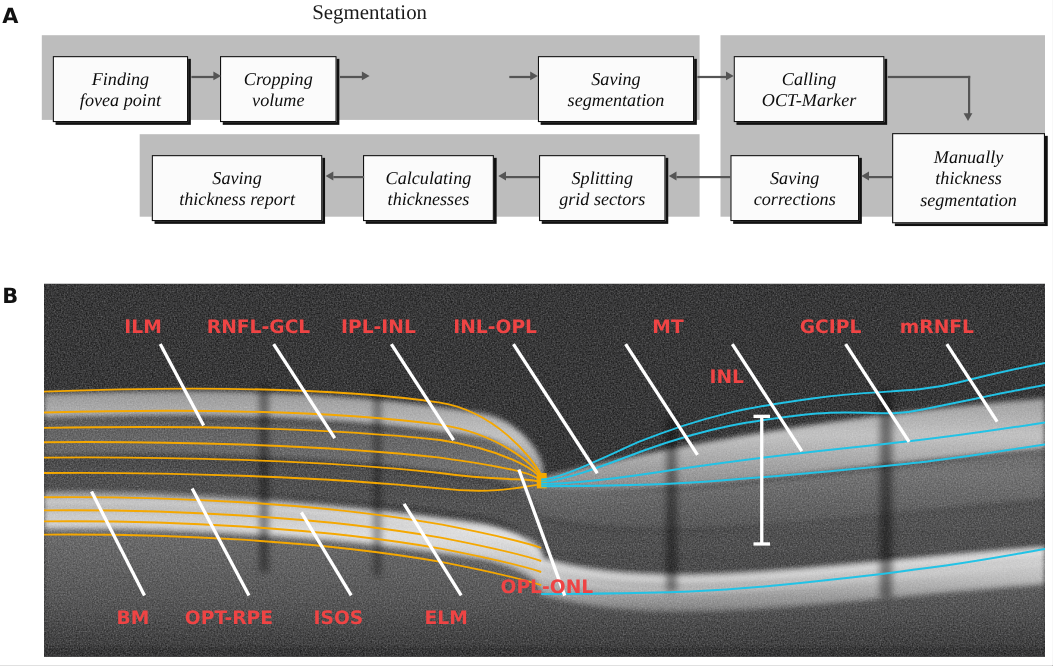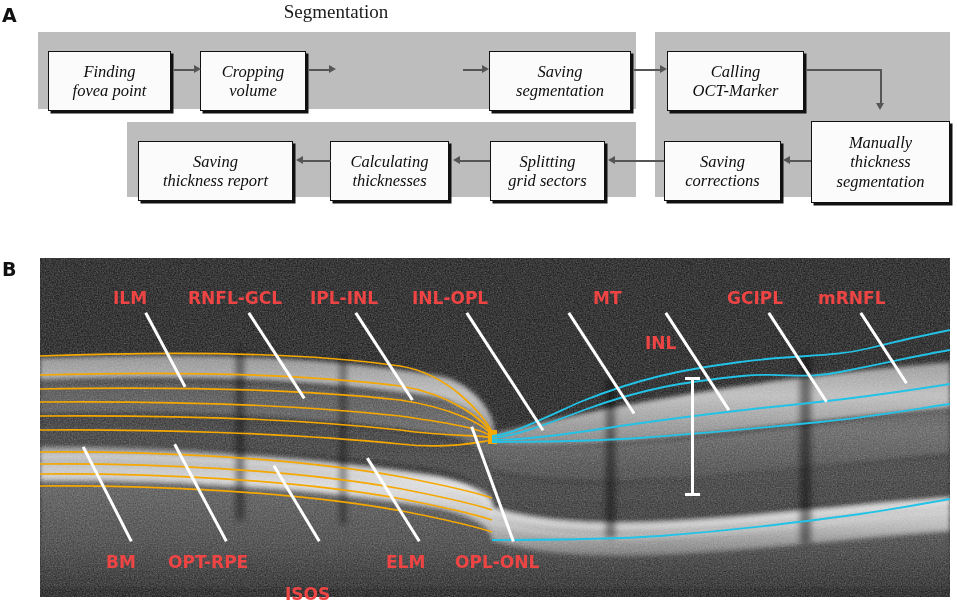--- a/index.html
+++ b/index.html
@@ -329,15 +329,15 @@
 <div class="oct-label" style="left:188px;top:288px;">RNFL-GCL</div>
 <div class="oct-label" style="left:310px;top:288px;">IPL-INL</div>
 <div class="oct-label" style="left:412px;top:288px;">INL-OPL</div>
 <div class="oct-label" style="left:570px;top:288px;margin-left:23px;">MT</div>
 <div class="oct-label" style="left:645px;top:288px;margin-top:45px;">INL</div>
 <div class="oct-label" style="left:727px;top:288px;">GCIPL</div>
 <div class="oct-label" style="left:818px;top:288px;">mRNFL</div>
 
 <div class="oct-label" style="left:106px;top:552px;">BM</div>
 <div class="oct-label" style="left:168px;top:552px;">OPT-RPE</div>
-<div class="oct-label" style="left:285px;top:584px;">ISOS</div>
+<div class="oct-label" style="left:285px;top:552px;">ISOS</div>
 <div class="oct-label" style="left:386px;top:552px;">ELM</div>
-<div class="oct-label" style="left:455px;top:552px;">OPL-ONL</div>
+<div class="oct-label" style="left:455px;top:524px;">OPL-ONL</div>
 
 </body></html>

